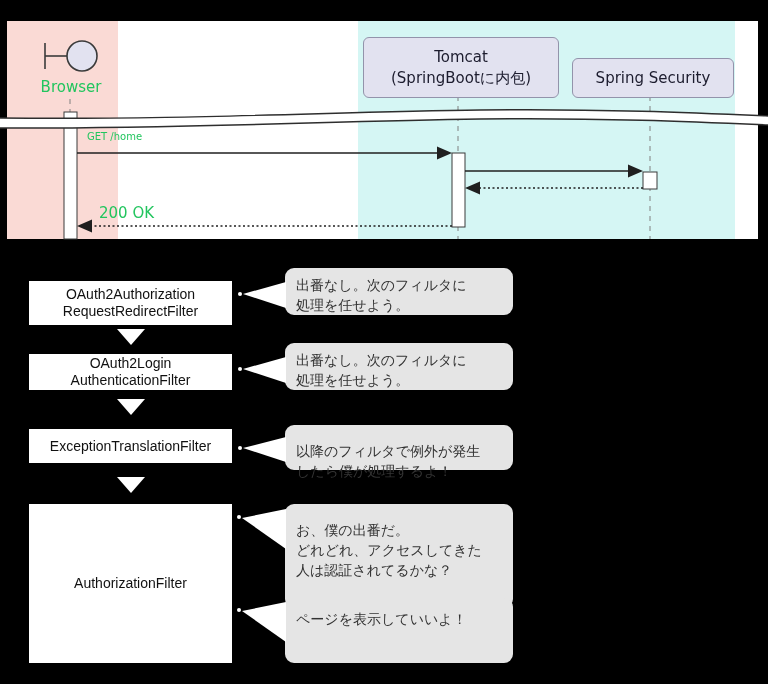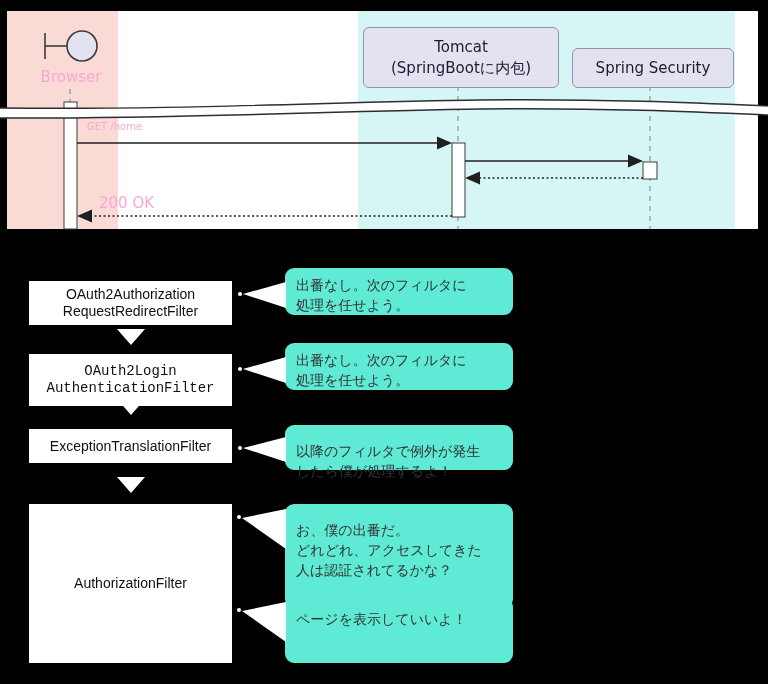--- a/index.html
+++ b/index.html
@@ -1,46 +1,46 @@
 <!DOCTYPE html>
 <html style="--pink: #fadad5; --cyan: #d5f6f4; --lavender: #e2e2f0; --paper: #ffffff; --ink: #1f1f1f; --lifeline: #808080; --bubble_text: #333333;"><head>
 <meta charset="utf-8">
 <style>
   html,body{margin:0;padding:0;background:#000;}
   body{width:768px;height:684px;position:relative;overflow:hidden;
        font-family:"DejaVu Sans","Liberation Sans",sans-serif;}
 
   
-  #seq{position:absolute;left:0;top:6px;width:700px;height:224px;}
+  #seq{position:absolute;left:0;top:16px;width:700px;height:224px;}
   #seq svg{position:absolute;left:0;top:0;}
   .participant{position:absolute;background:var(--lavender,#e2e2f0);
       border:1px solid #9393ab;border-radius:6px;display:flex;flex-direction:column;
       align-items:center;justify-content:center;color:#1c1c2e;
       font-size:15px;line-height:21px;text-align:center;}
   #tomcat-box{left:363px;top:21px;width:194px;height:59px;}
   #security-box{left:572px;top:42px;width:160px;height:38px;}
-  .seq-label{position:absolute;color:#f9a8d4;white-space:nowrap;}
+  .seq-label{position:absolute;color:#22c55e;white-space:nowrap;}
   #browser-label{left:30px;top:62px;width:82px;text-align:center;font-size:15px;}
   #get-label{left:87px;top:115px;font-size:10px;}
   #ok-label{left:99px;top:188px;font-size:15px;}
 
   
   .fbox{position:absolute;left:29px;width:203px;background:#fff;color:#111;
       display:flex;flex-direction:column;align-items:center;justify-content:center;
       font-family:"Liberation Sans","DejaVu Sans",sans-serif;
       font-size:14px;line-height:17px;text-align:center;}
   #fbox1{top:281px;height:44px;}
-  #fbox2{top:354px;height:52px;font-family:Liberation Mono, monospace;}
+  #fbox2{top:354px;height:36px;}
   #fbox3{top:429px;height:34px;}
   #fbox4{top:504px;height:159px;}
   .down-tri{position:absolute;left:117px;width:0;height:0;
       border-left:14px solid transparent;border-right:14px solid transparent;
       border-top:16px solid #fff;}
   #tri1{top:329px;} #tri2{top:399px;} #tri3{top:477px;}
-  .bubble{position:absolute;left:285px;width:228px;background:#5eead4;border-radius:9px;
+  .bubble{position:absolute;left:285px;width:228px;background:#e5e5e5;border-radius:9px;
       color:var(--bubble_text,#333);font-family:"Liberation Sans","DejaVu Sans",sans-serif;
       font-size:14px;line-height:20px;padding:0 0 0 11px;box-sizing:border-box;}
   #bub1{top:268px;height:47px;padding-top:7px;}
   #bub2{top:343px;height:47px;padding-top:7px;}
   #bub3{top:425px;height:45px;padding-top:16px;}
   #bub4{top:504px;height:104px;padding-top:16px;}
   #bub5{top:598px;height:65px;padding-top:11px;}
   #tails{position:absolute;left:0;top:0;pointer-events:none;}
 </style>
 </head>

